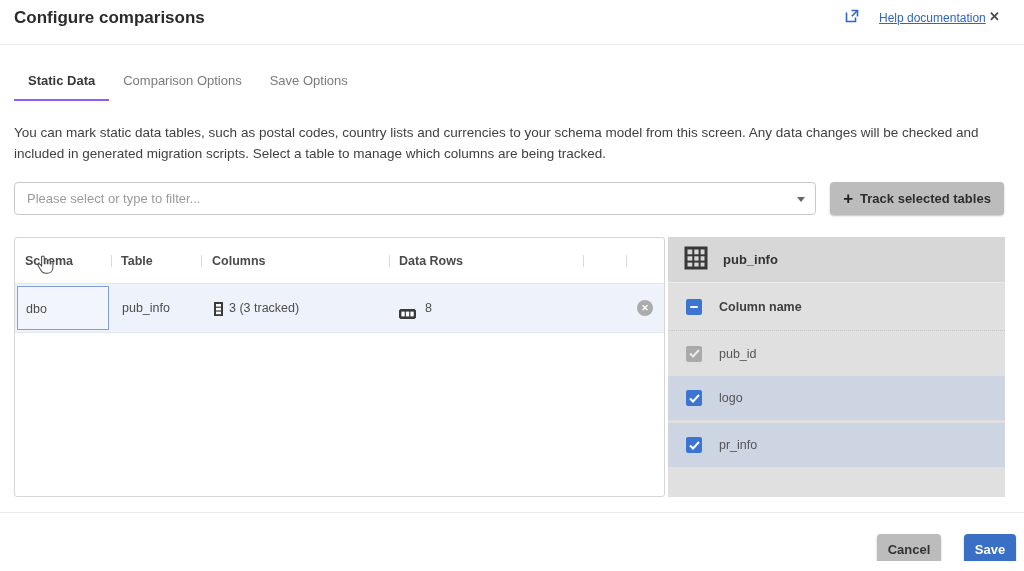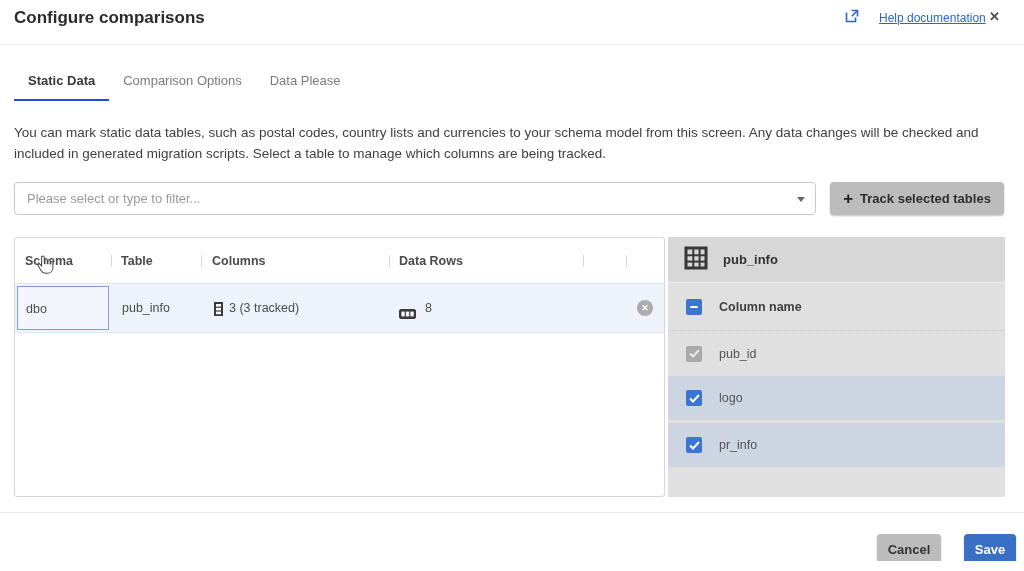--- a/index.html
+++ b/index.html
@@ -11,21 +11,21 @@
   
   .dlg-title { position:absolute; left:14px; top:8px; font-size:17px; font-weight:700; color:#2b2b2b; }
   .help-wrap { position:absolute; left:845px; top:9px; display:flex; align-items:center; gap:20px; cursor:pointer; }
   .help-link { font-size:12px; color:#2c66cc; text-decoration:underline; }
   .close-x { position:absolute; left:989px; top:9px; font-size:13px; font-weight:700; color:#4d4d4d; cursor:pointer; }
   .hdr-divider { position:absolute; left:0; top:44px; width:1024px; border-top:1px solid #ececec; }
 
   
   .tabs { position:absolute; left:14px; top:60px; display:flex; }
   .tab { padding:13px 14px 11px 14px; font-size:13px; color:#7b7b7b; cursor:pointer; border-bottom:2px solid transparent; }
-  .tab.active { color:#383838; font-weight:700; border-bottom:2px solid #1d4ed8; }
+  .tab.active { color:#383838; font-weight:700; border-bottom:2px solid #8b5cf6; }
 
   
   .desc { position:absolute; left:14px; top:122px; width:1000px; font-size:13.5px; color:#3f3f3f; line-height:21px; }
 
   
   .filter-input {
     position:absolute; left:14px; top:182px; width:802px; height:33px;
     border:1px solid #c9c9c9; border-radius:4px; padding:0 34px 0 12px;
     font-family:"Liberation Sans",sans-serif; font-size:13px; color:#444; outline:none; background:#fff;
   }
@@ -105,21 +105,21 @@
       </svg>
     </span>
     <span class="help-link">Help documentation</span>
   </div>
   <div class="close-x">✕</div>
   <div class="hdr-divider"></div>
 
   <div class="tabs">
     <div class="tab active">Static Data</div>
     <div class="tab">Comparison Options</div>
-    <div class="tab">Data Please</div>
+    <div class="tab">Save Options</div>
   </div>
 
   <div class="desc">You can mark static data tables, such as postal codes, country lists and currencies to your schema model from this screen. Any data changes will be checked and included in generated migration scripts. Select a table to manage which columns are being tracked.</div>
 
   <input class="filter-input" type="text" placeholder="Please select or type to filter..." style="">
   <div class="filter-caret"></div>
   <button class="track-btn">
     <span class="plus-glyph">+</span>
     <span>Track selected tables</span>
   </button>

